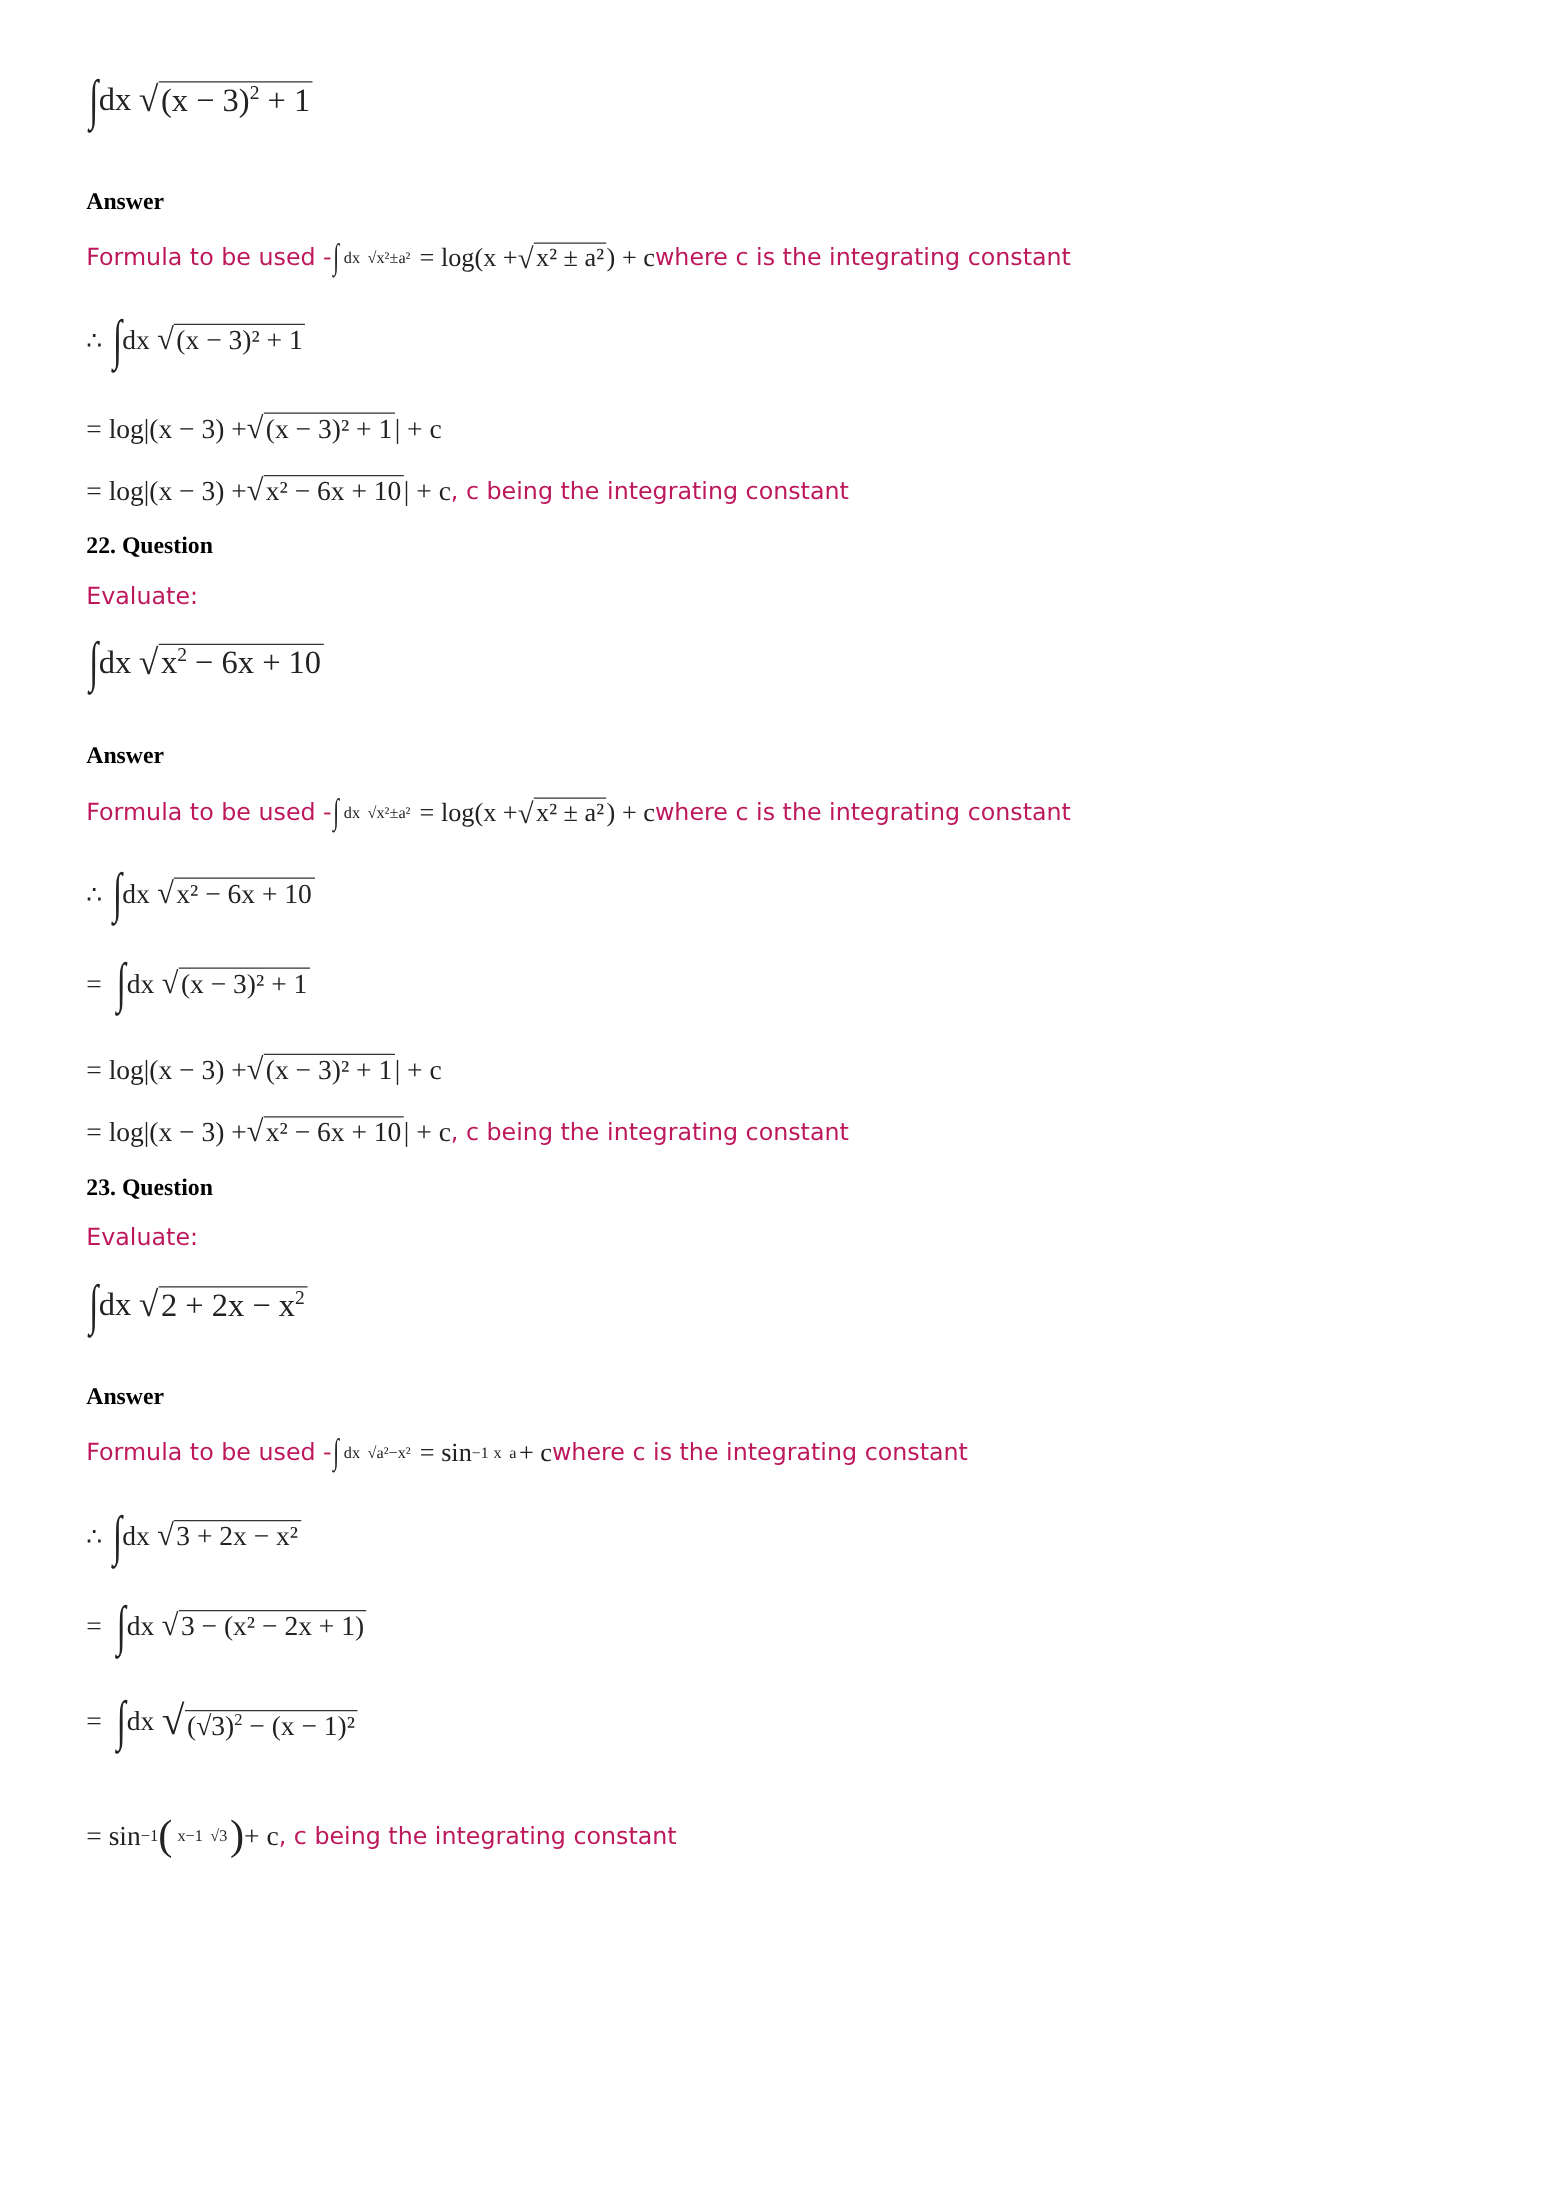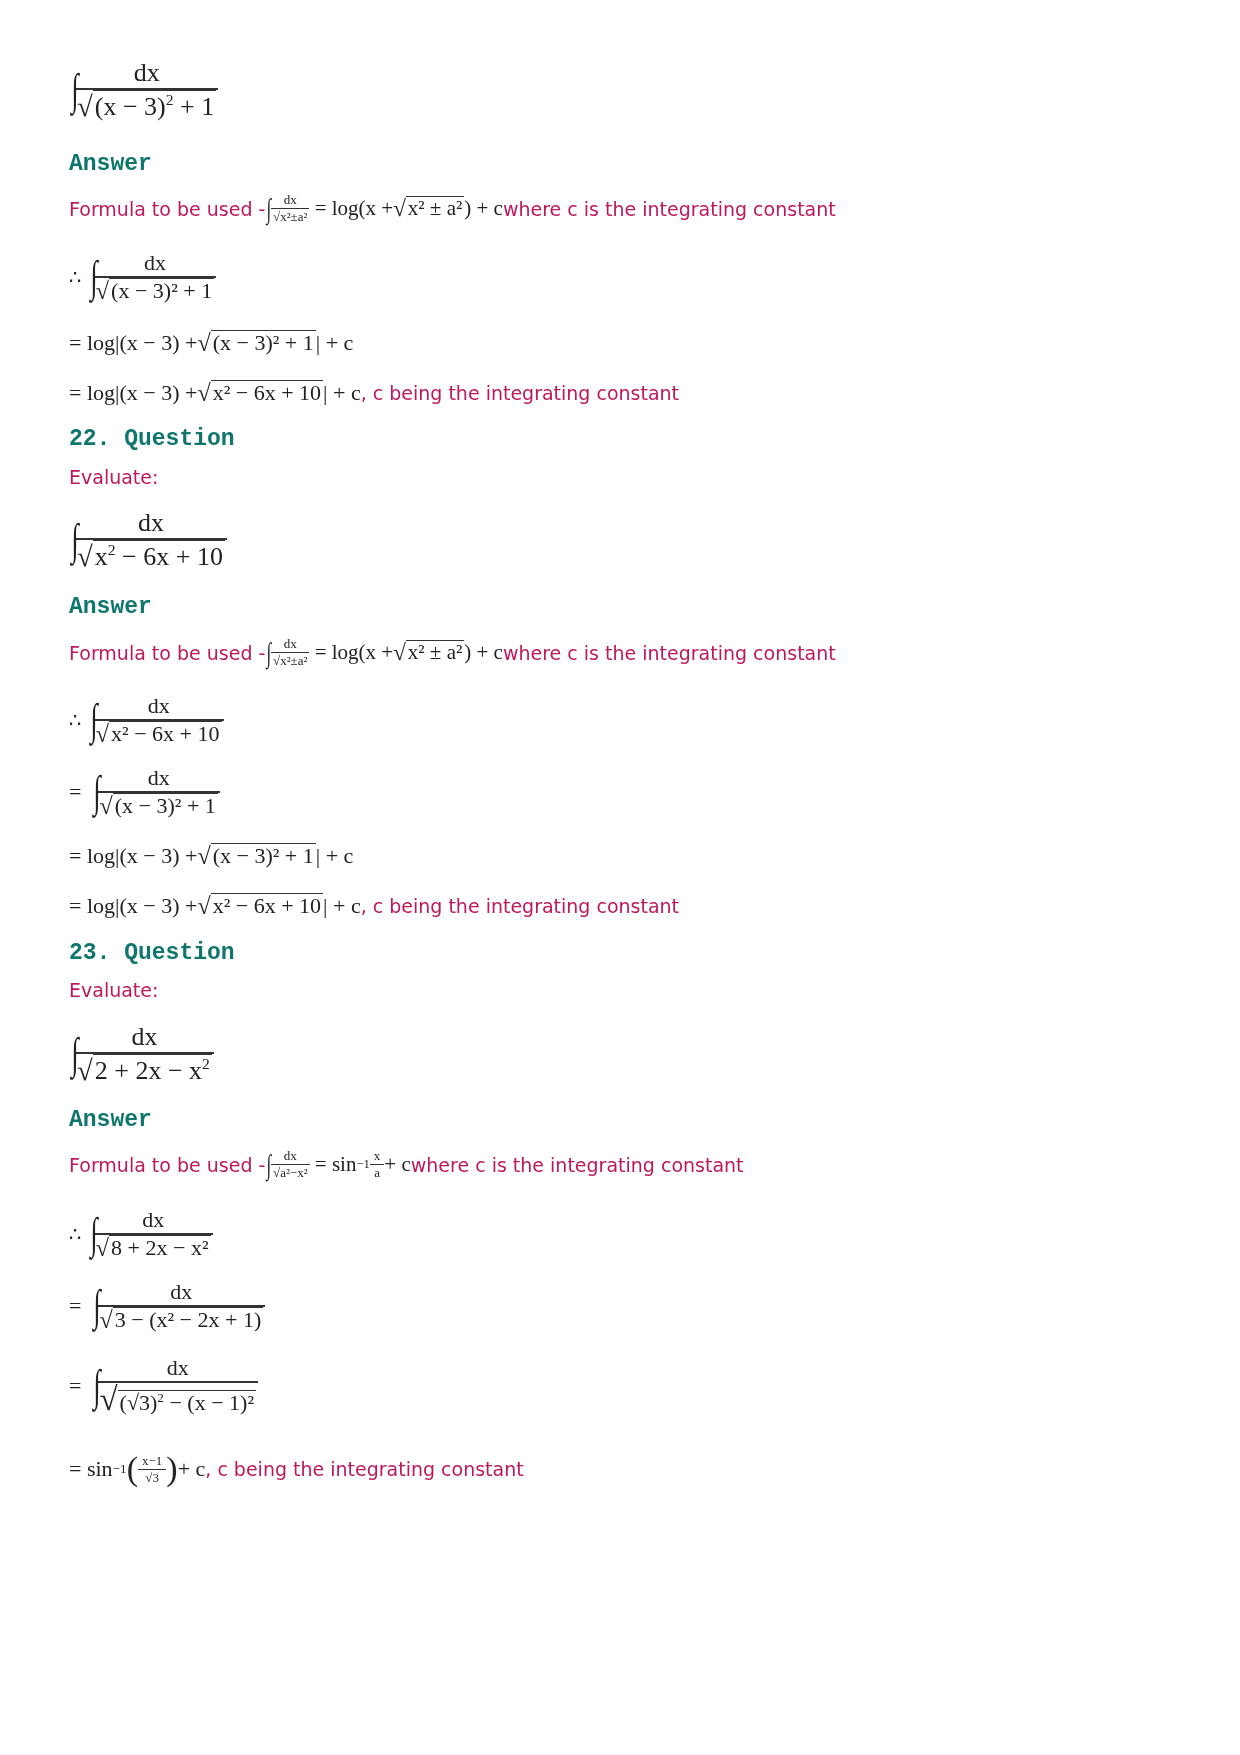--- a/index.html
+++ b/index.html
@@ -1,25 +1,25 @@
 <!DOCTYPE html>
 <html><head>
 <meta charset="utf-8">
 <style>
   html, body { margin:0; padding:0; background:#ffffff; }
   body { width:1240px; height:1755px; position:relative; overflow:hidden; color:#111; }
   .page { position:absolute; left:0; top:0; width:1240px; height:1755px; }
   .blk { position:absolute; left:69px; white-space:nowrap; }
   .txt { font-family:"DejaVu Sans", sans-serif; font-size:19px; color:#be185d; }
-  .hd { font-family:Liberation Mono, monospace; font-size:23px; font-weight:bold; color:#0f766e; }
+  .hd { font-family:Liberation Serif, serif; font-size:19px; font-weight:bold; color:#000000; }
   .m { font-family:"Liberation Serif", serif; color:#222; }
   .row { display:flex; align-items:center; }
   .int { font-family:"Liberation Serif", serif; font-size:44px; line-height:1; transform:scaleX(0.6); display:inline-block; margin-right:-6px; }
   .int.sm { font-size:28px; margin-right:-2px; }
-  .frac { display:inline-flex; flex-direction:column; align-items:center; vertical-align:middle;text-align:center; }
+  .frac { display:inline-flex; flex-direction:row; align-items:center; vertical-align:middle;text-align:center; }
   .frac .num { padding:0 4px; }
   .frac .bar { height:2px; background:#333; align-self:stretch; }
   .frac .den { padding:0 2px; }
   .sqrt { display:inline-flex; align-items:flex-end; }
   .sqrt .rad { font-size:1.1em; line-height:1; }
   .sqrt .under { border-top:1.5px solid #333; padding:0 2px; line-height:1.1; }
   sup { font-size:0.6em; }
   .there { font-size:20px; margin-right:6px; font-family:"DejaVu Sans", sans-serif; }
 </style>
 </head>
@@ -207,21 +207,21 @@
   </div>
 
   <div class="blk row m" style="top:1207px;font-size:22px;">
     <span class="there">∴</span>
     <span class="int">∫</span>
     <span class="frac">
         <span class="num">dx</span>
         <span class="bar"></span>
         <span class="den sqrt">
           <span class="rad">√</span>
-          <span class="under">8 + 2x − x²</span>
+          <span class="under">3 + 2x − x²</span>
         </span>
       </span>
   </div>
 
   <div class="blk row m" style="top:1279px;font-size:22px;">
     <span style="margin-right:10px">=</span>
     <span class="int">∫</span>
     <span class="frac">
         <span class="num">dx</span>
         <span class="bar"></span>

